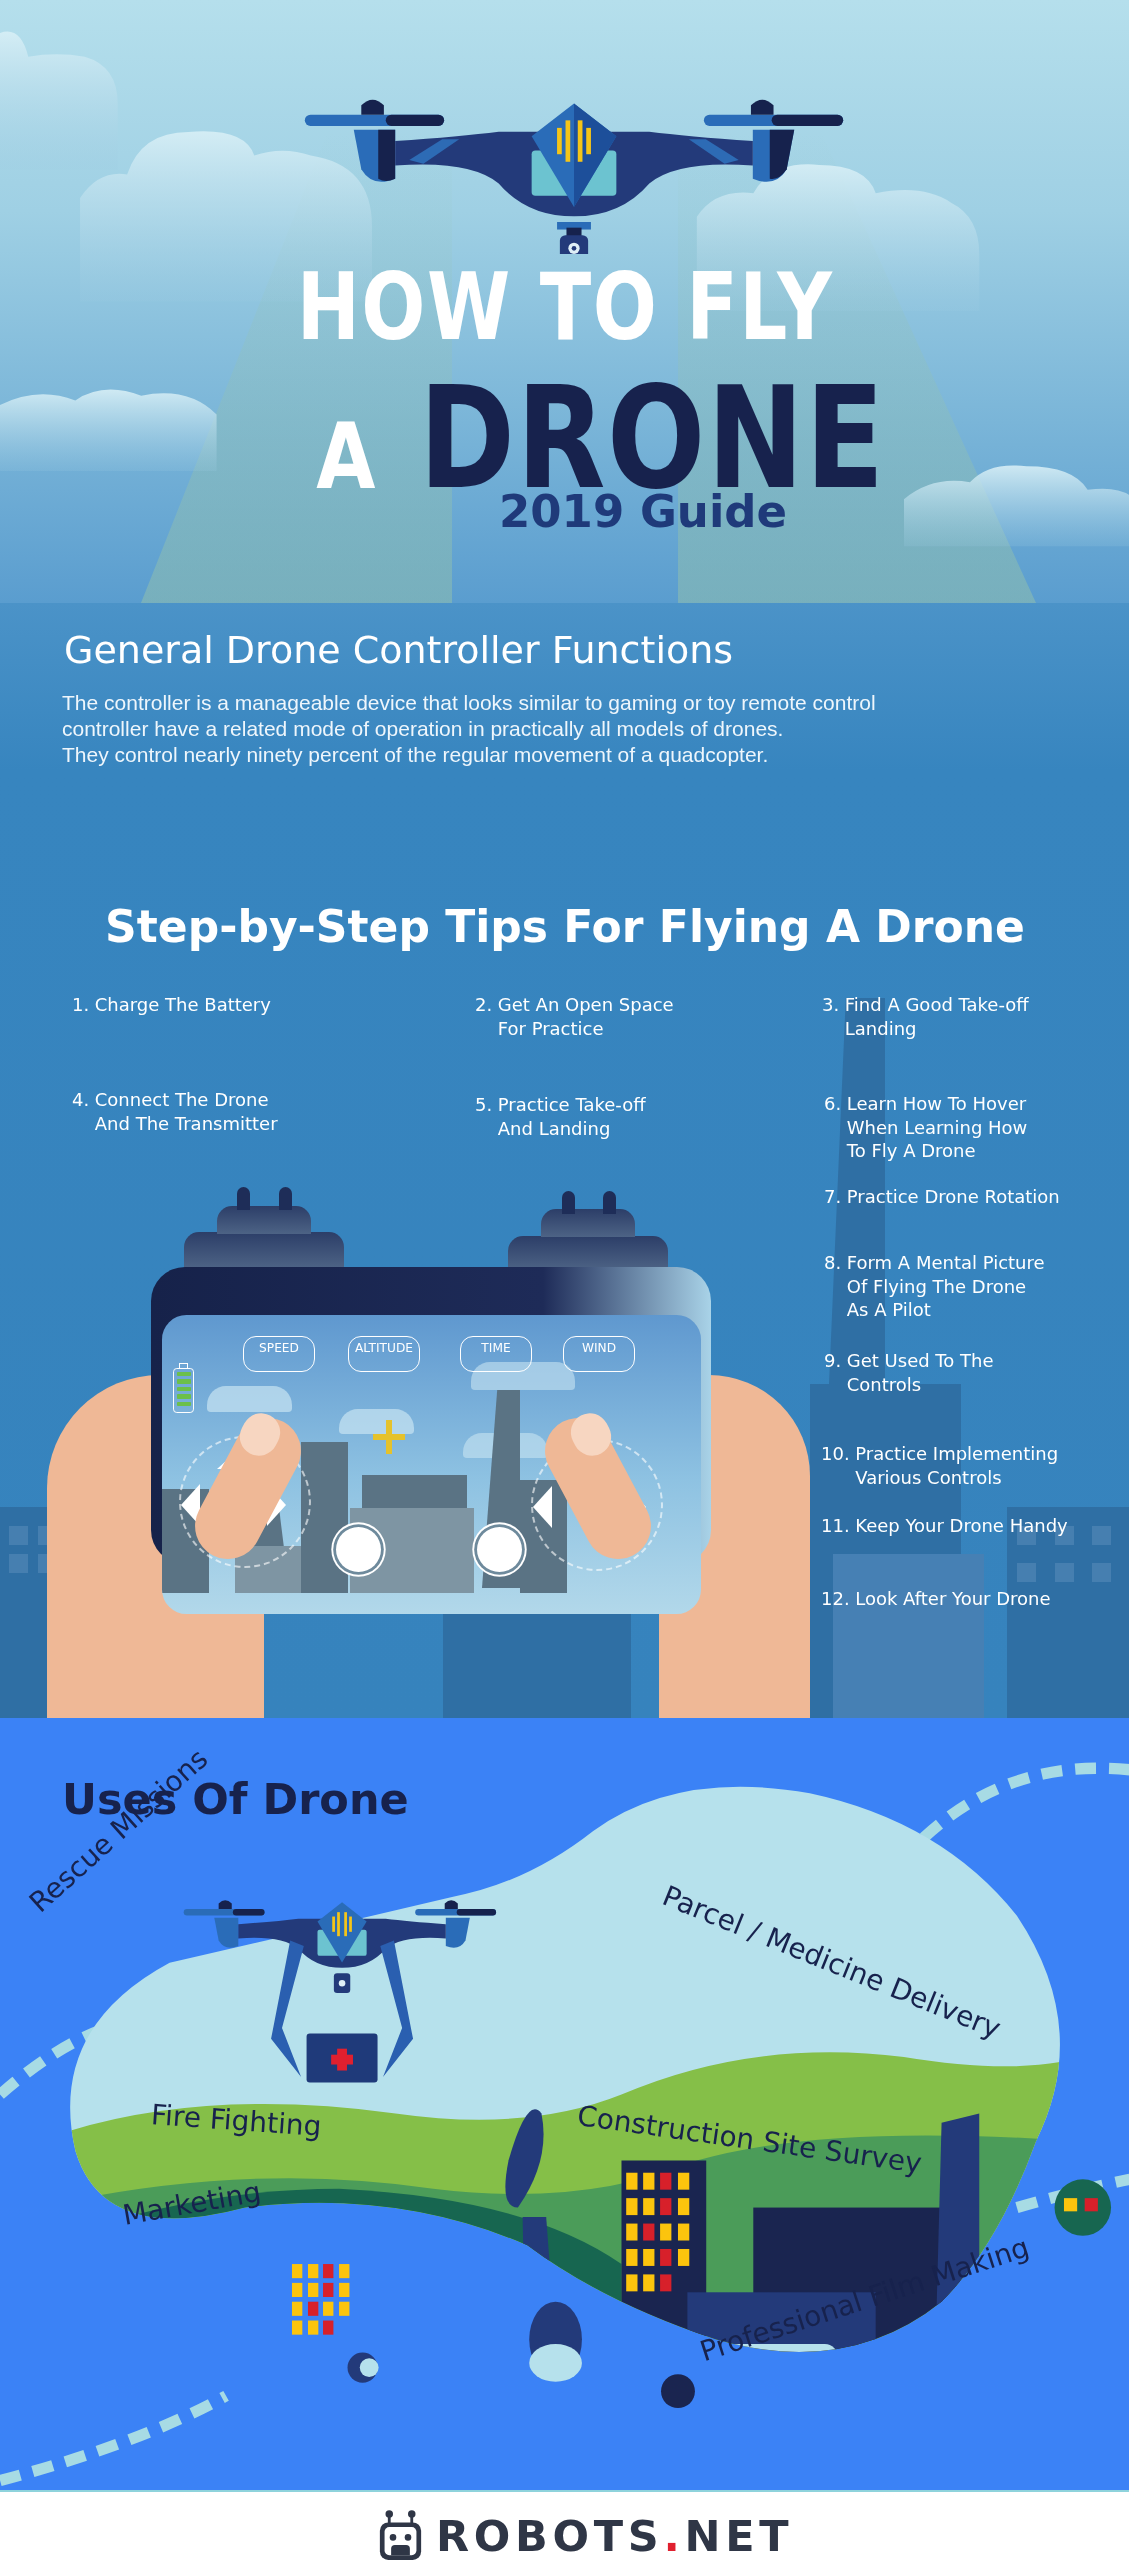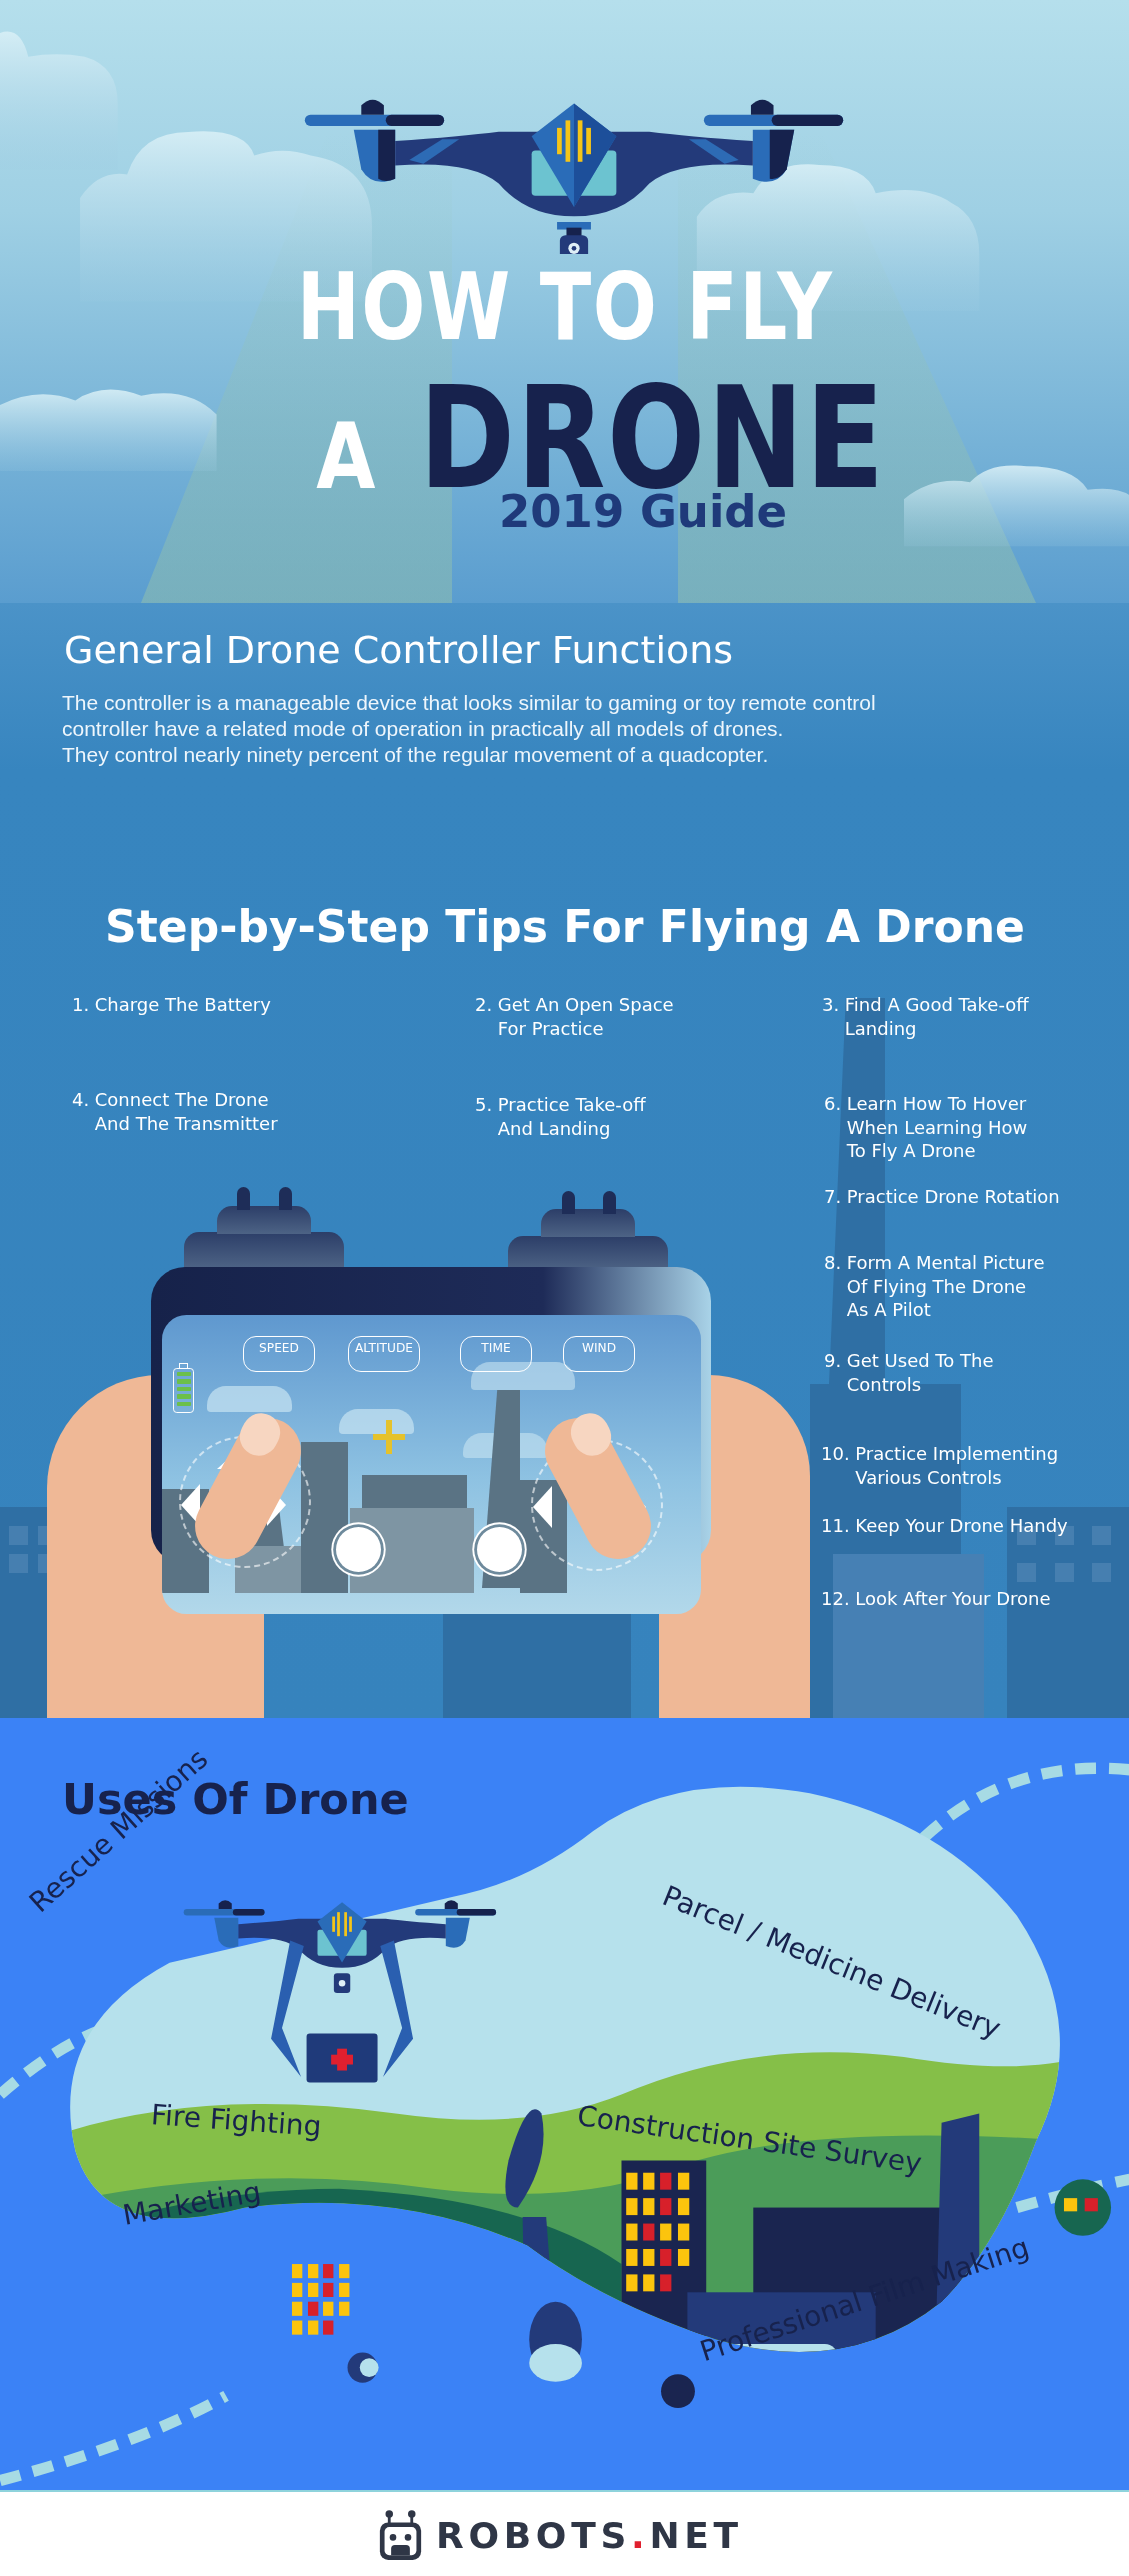--- a/index.html
+++ b/index.html
@@ -80,21 +80,21 @@
   .nail { position: absolute; background: #f7d6c1; border-radius: 19px; }
 
   
   .uses-section { position: absolute; left: 0; top: 1718px; width: 1130px; height: 772px; background: #3b82f6; overflow: hidden; }
   .uses-heading { position: absolute; left: 62px; top: 56px; color: #17224d; font-family: "DejaVu Sans", sans-serif; font-size: 43px; }
   .use-label { position: absolute; color: #17224d; font-family: "DejaVu Sans", sans-serif; font-size: 28px; white-space: nowrap; }
 
   
   .footer { position: absolute; left: 0; top: 2490px; width: 1130px; height: 86px; background: #ffffff; border-top: 2.8px solid #8fd3dc; }
   .logo { position: absolute; left: 378px; top: 17px; display: flex; align-items: center; }
-  .logo-text { font-family: "DejaVu Sans", sans-serif; font-weight: bold; font-size: 36px; color: #2f3646; letter-spacing: 4.7px; margin-left: 13px; }
+  .logo-text { font-family: "DejaVu Sans", sans-serif; font-weight: bold; font-size: 43px; color: #2f3646; letter-spacing: 4.7px; margin-left: 13px; }
   .logo-dot { color: #e0202f; }
 </style>
 </head>
 <body>
 
 <div class="page">
 
   <section class="hero">
     <div class="beam beam-left"></div>
     <div class="beam beam-right"></div>

